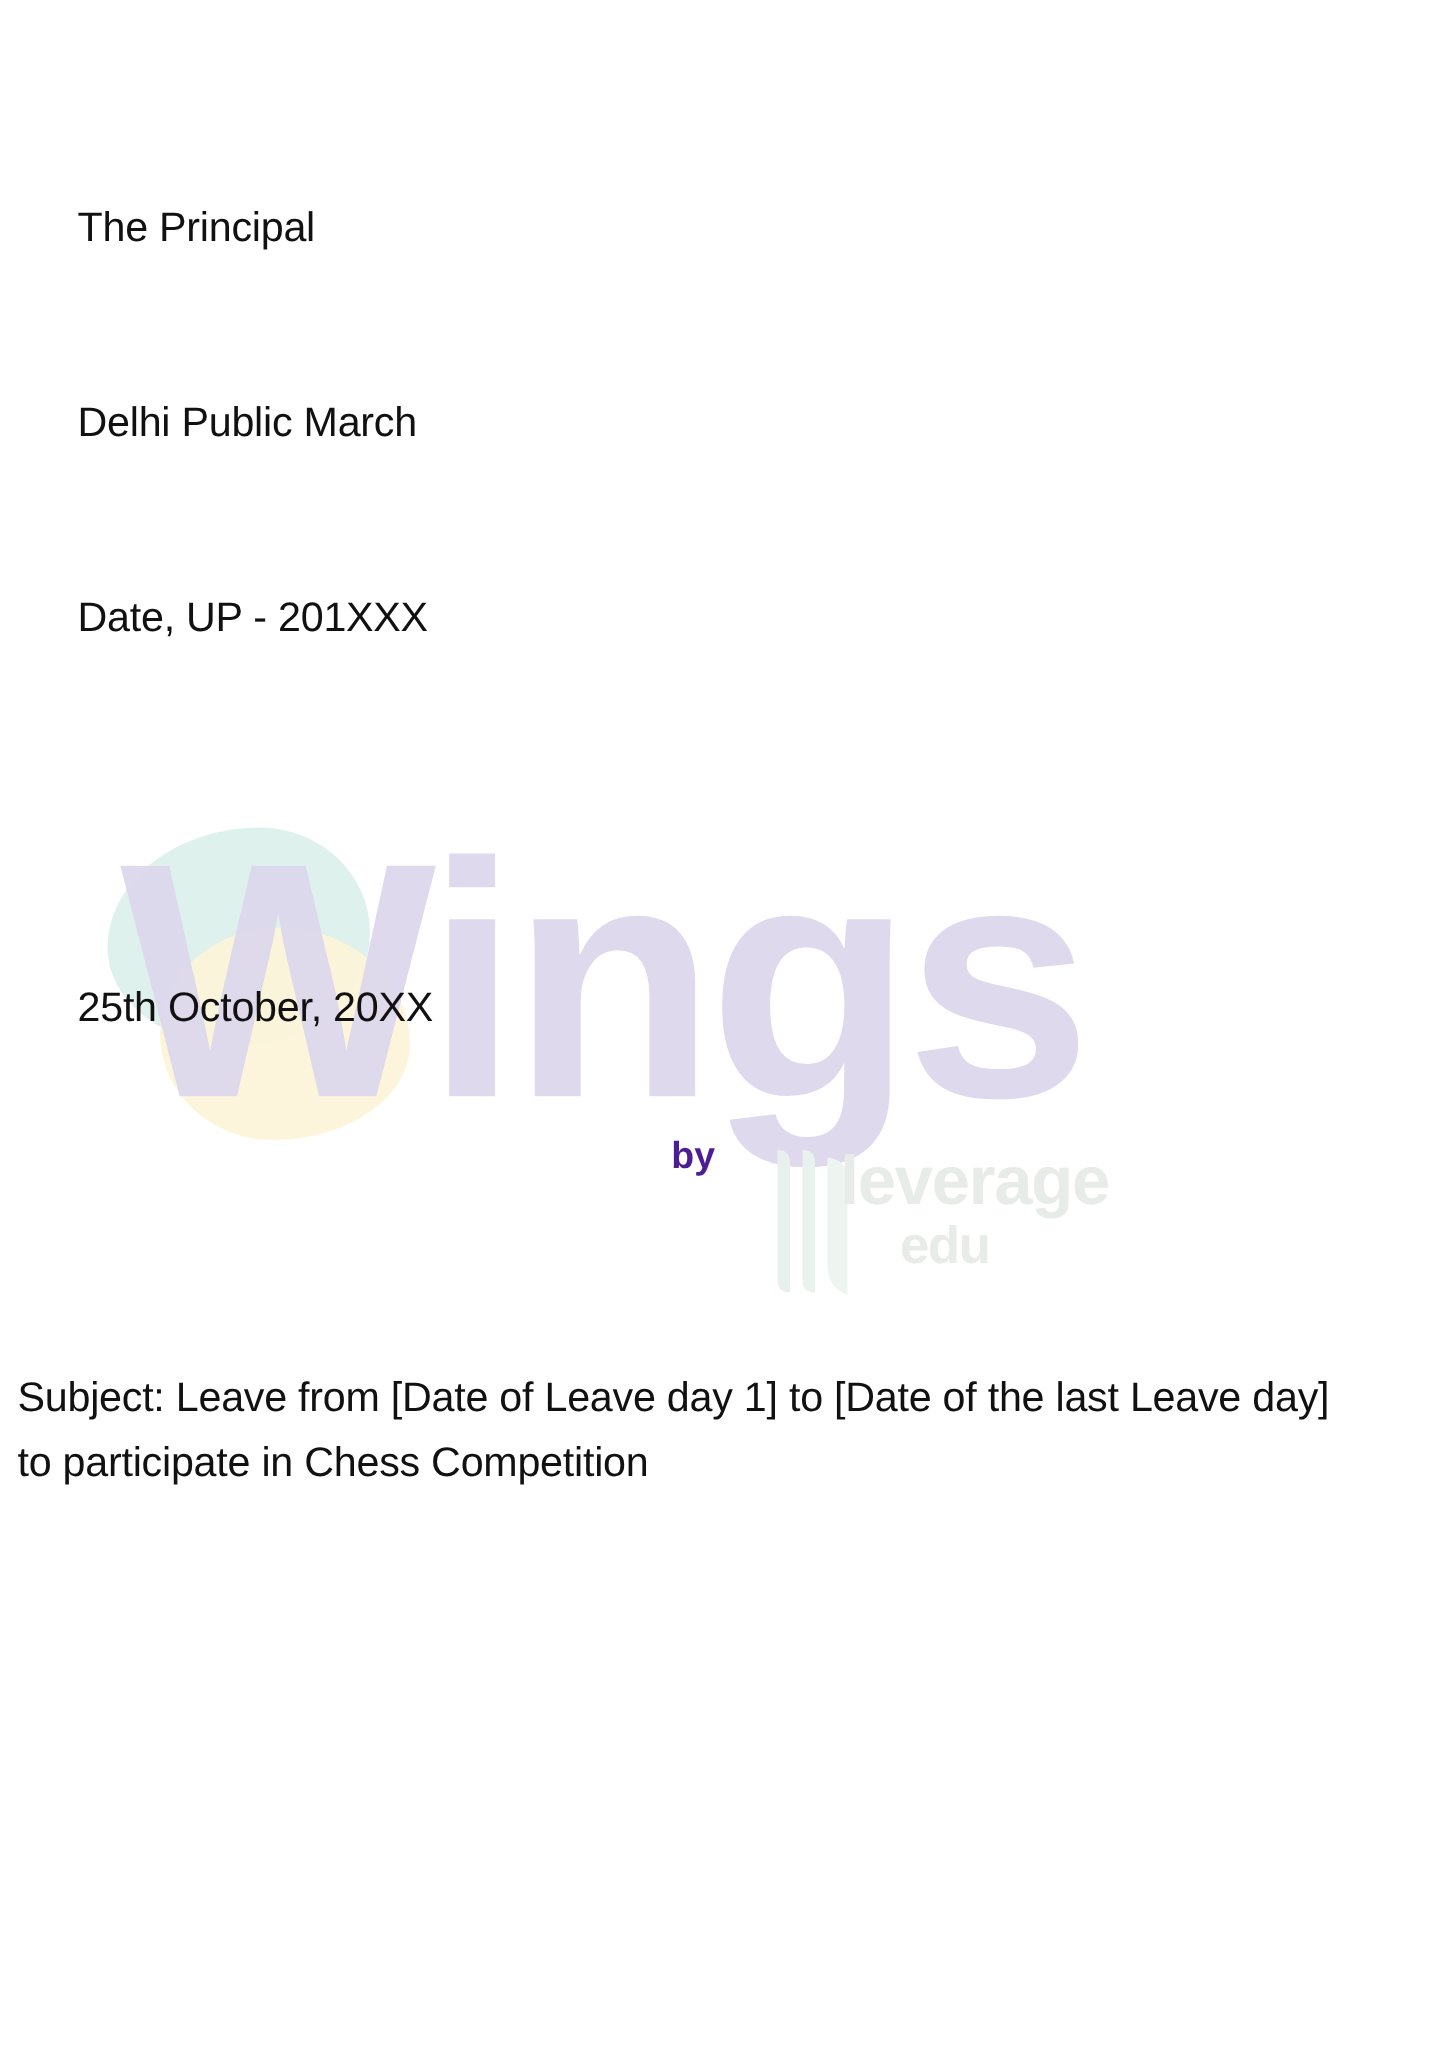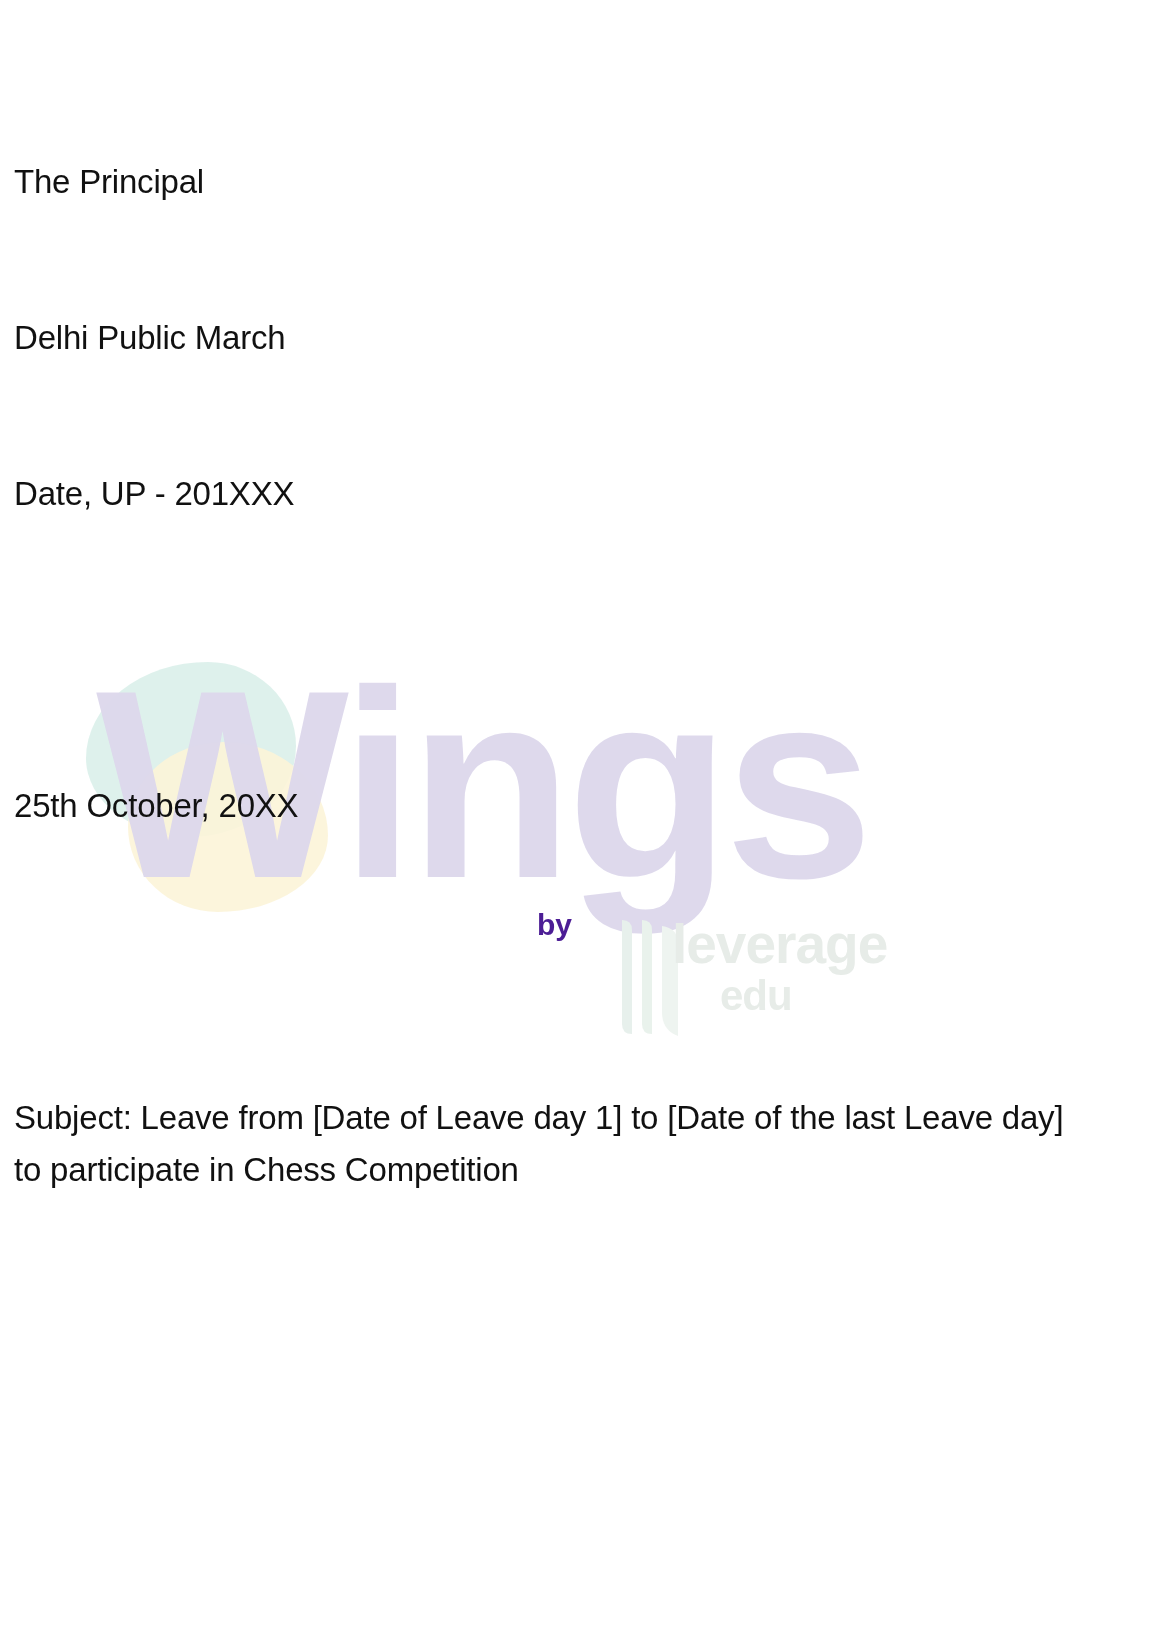--- a/index.html
+++ b/index.html
@@ -105,20 +105,21 @@
     font-size: 33px;
     line-height: 52px;
     letter-spacing: -0.2px;
   }
   .letter-block {
     margin: 0;
     white-space: pre-wrap;
   }
   .letter-line {
     display: block;
+    margin-left: 48px;
   }
   .blank-line {
     display: block;
     height: 52px;
   }
   .para {
     display: block;
     margin: 0;
   }
 </style>

